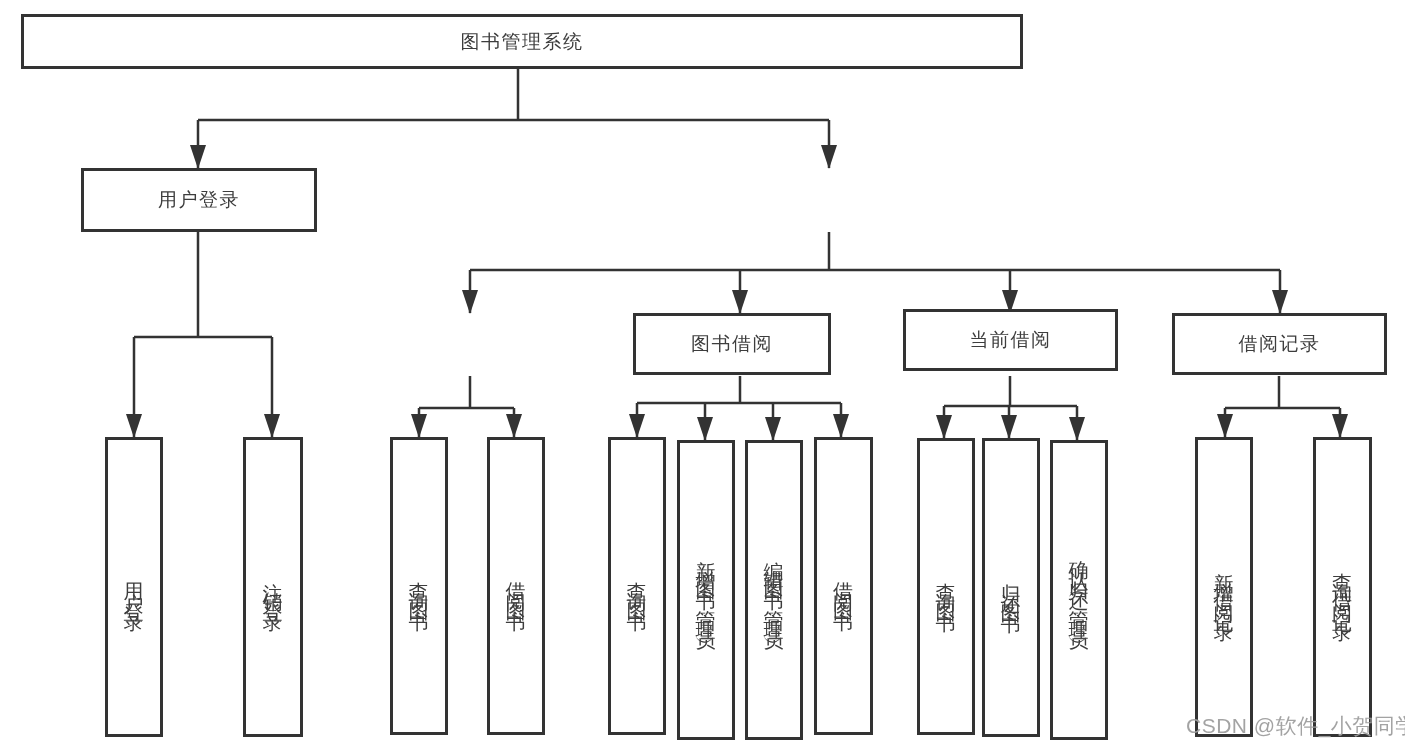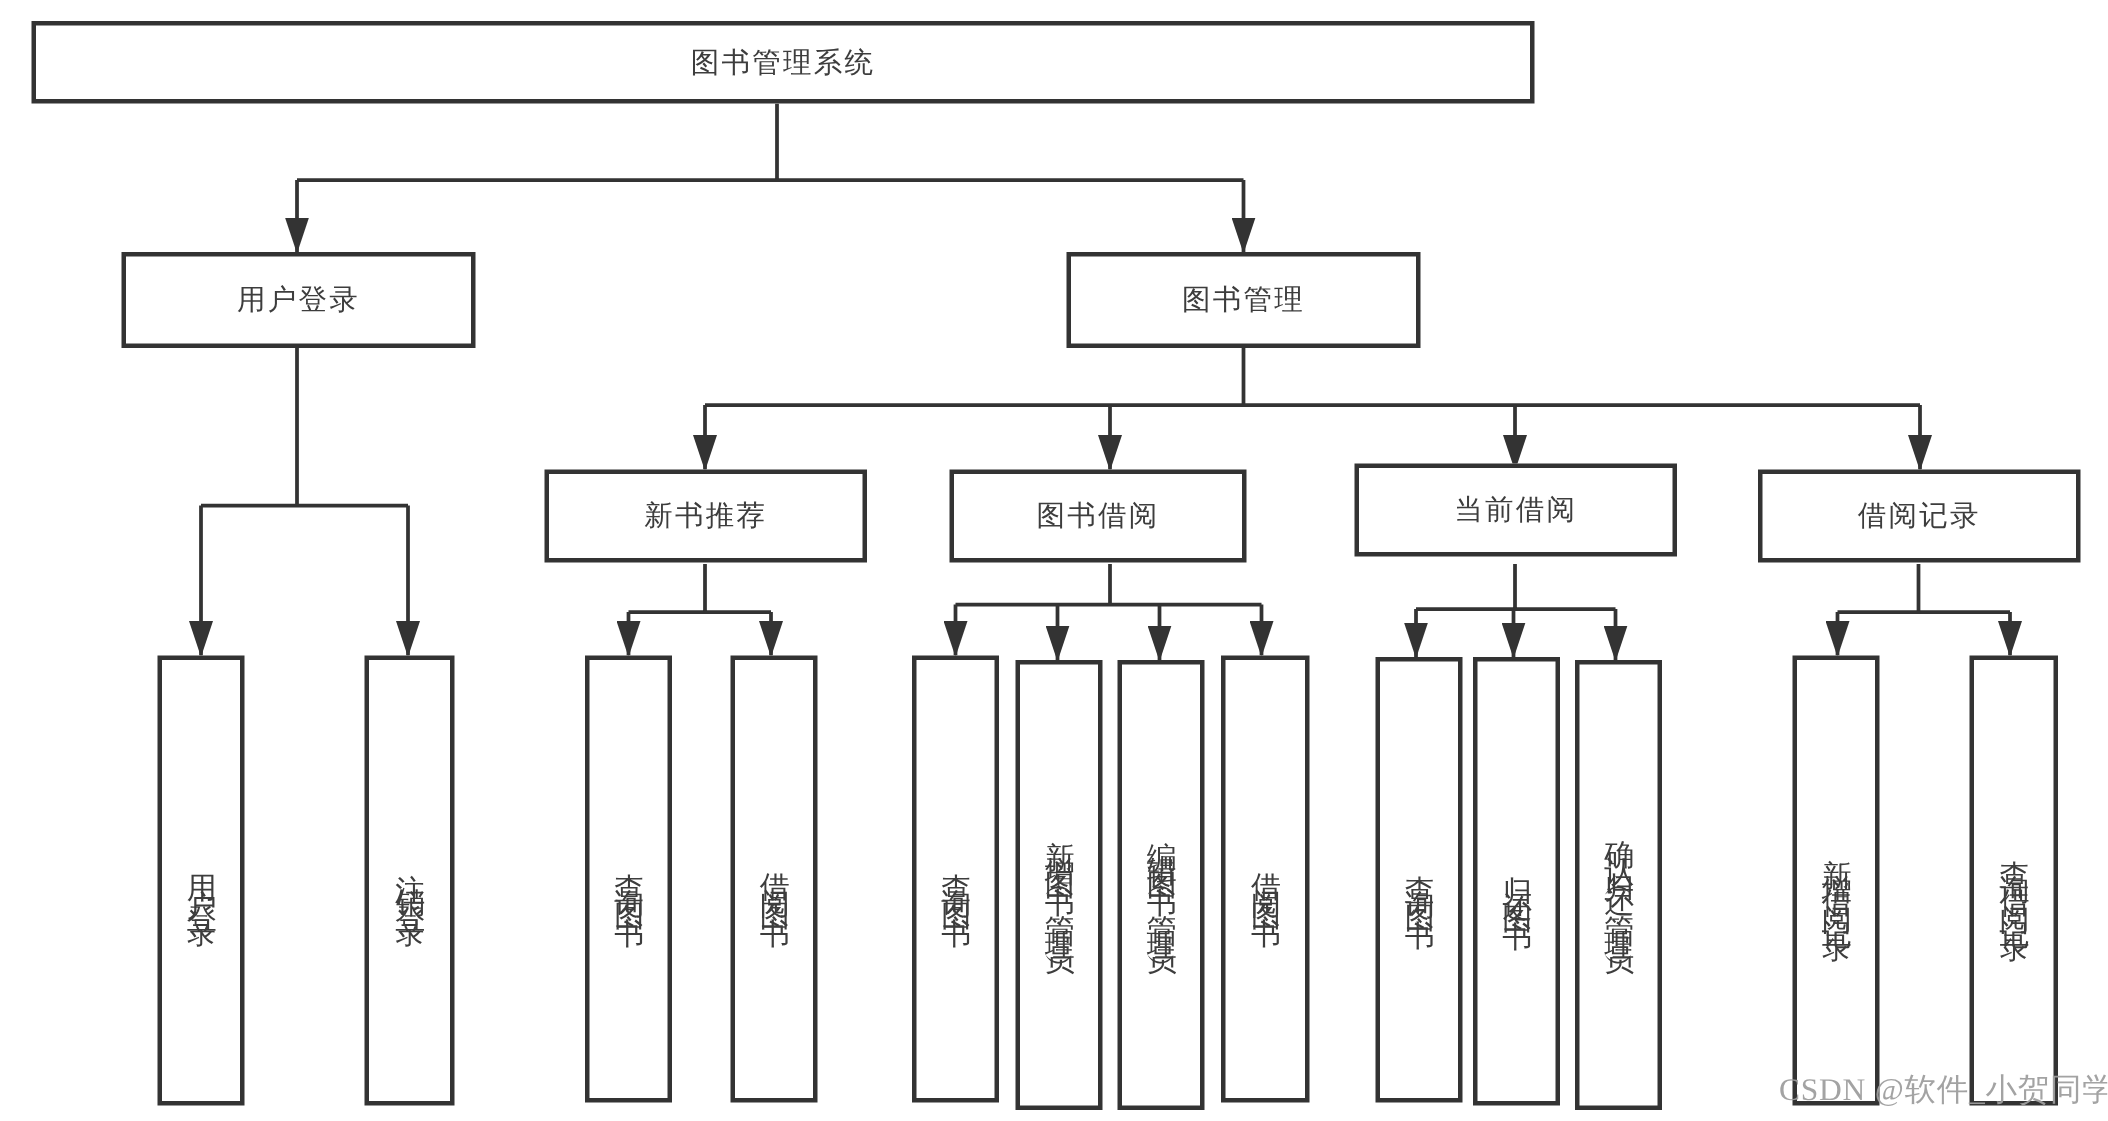--- a/index.html
+++ b/index.html
@@ -6,21 +6,21 @@
     margin: 0;
     padding: 0;
     background: #ffffff;
   }
   #stage {
     position: relative;
     width: 1405px;
     height: 747px;
     background: #ffffff;
     overflow: hidden;
-    font-family: Liberation Serif, serif;
+    font-family: Liberation Sans, sans-serif;
     color: #3d3d3d;
   }
   #connectors {
     position: absolute;
     left: 0;
     top: 0;
     width: 1405px;
     height: 747px;
     pointer-events: none;
   }
@@ -107,27 +107,21 @@
     </g>
   </svg>
 
   <div class="node hbox" style="left:21px;top:14px;width:1002px;height:55px">
     <span>图书管理系统</span>
   </div>
 
   <div class="node hbox" style="left:81px;top:168px;width:236px;height:64px">
     <span>用户登录</span>
   </div>
-  <div class="node hbox" style="left:711px;top:168px;width:236px;height:64px">
-    <span>图书管理</span>
-  </div>
 
-  <div class="node hbox" style="left:363px;top:313px;width:215px;height:62px">
-    <span>新书推荐</span>
-  </div>
   <div class="node hbox" style="left:633px;top:313px;width:198px;height:62px">
     <span>图书借阅</span>
   </div>
   <div class="node hbox" style="left:903px;top:309px;width:215px;height:62px">
     <span>当前借阅</span>
   </div>
   <div class="node hbox" style="left:1172px;top:313px;width:215px;height:62px">
     <span>借阅记录</span>
   </div>
 

